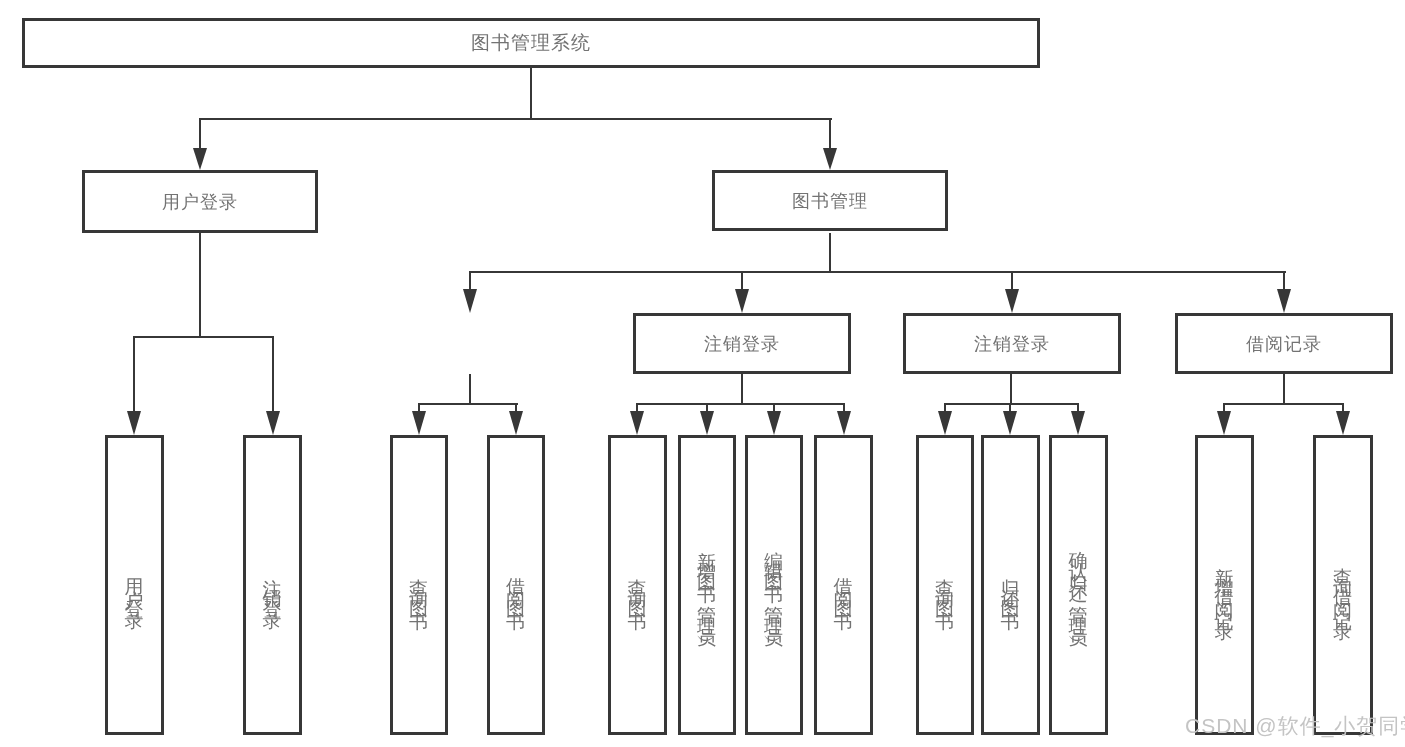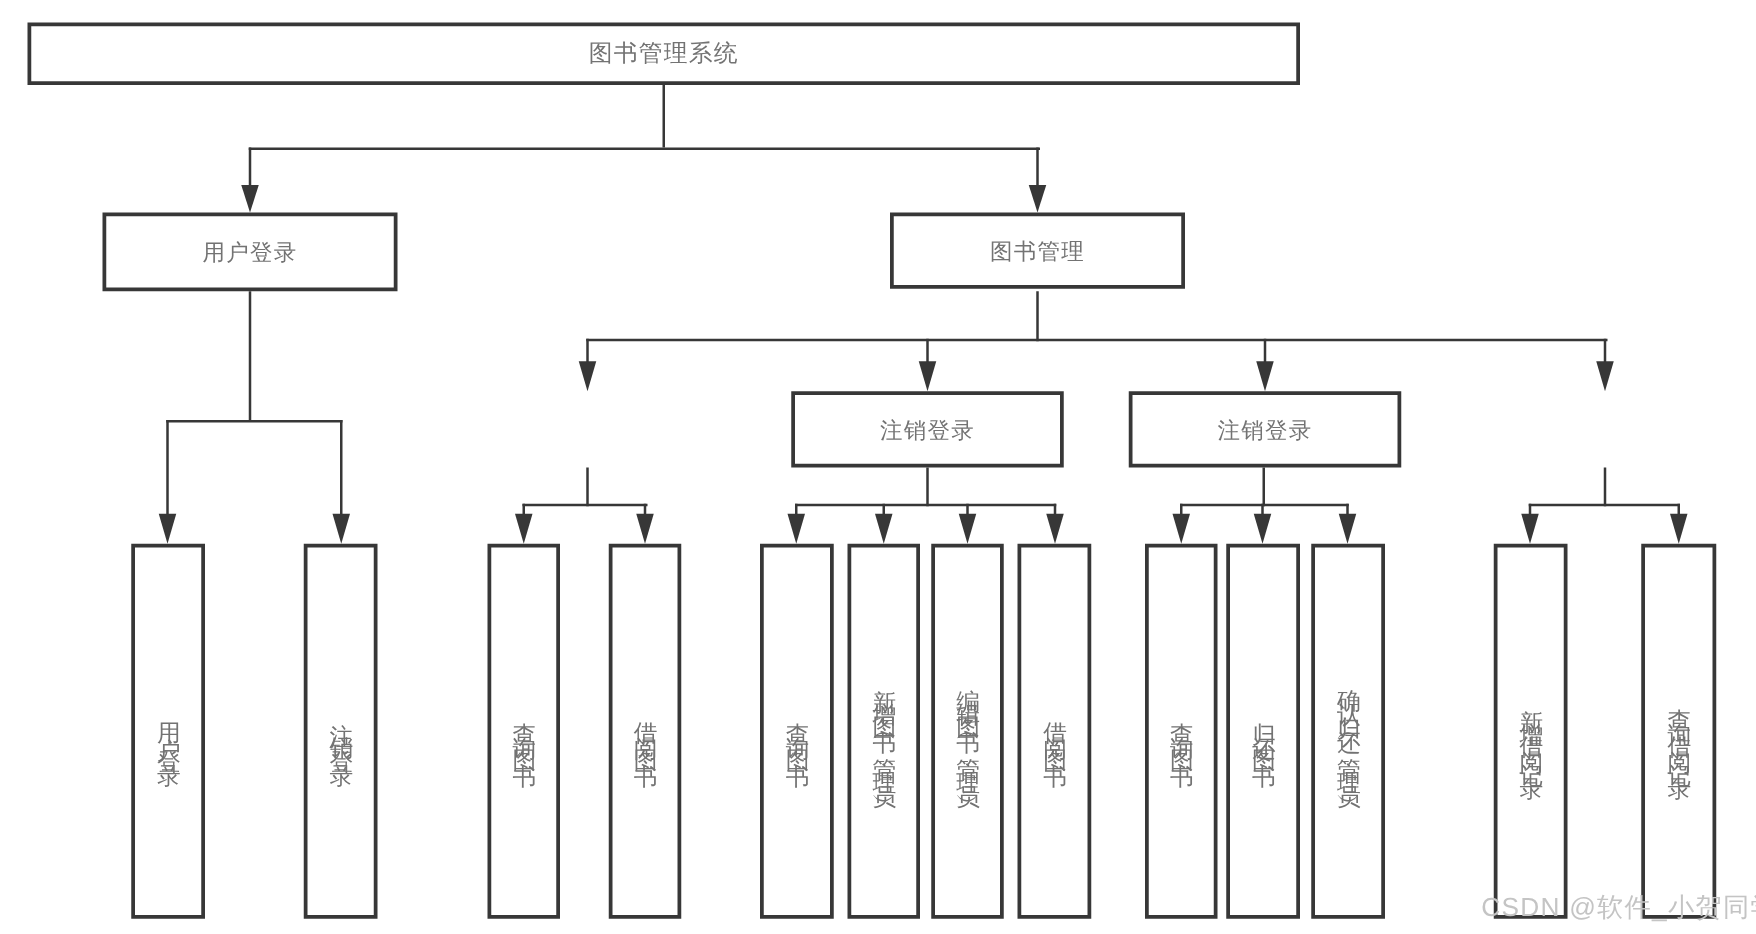--- a/index.html
+++ b/index.html
@@ -51,20 +51,23 @@
   </div>
   <div class="box" style="left:712px;top:170px;width:236px;height:61px">
     <span>图书管理</span>
   </div>
 
   <div class="box" style="left:633px;top:313px;width:218px;height:61px">
     <span>注销登录</span>
   </div>
   <div class="box" style="left:903px;top:313px;width:218px;height:61px">
     <span>注销登录</span>
+  </div>
+  <div class="box" style="left:1175px;top:313px;width:218px;height:61px">
+    <span>借阅记录</span>
   </div>
 
   <div class="box" style="left:105px;top:435px;width:59px;height:300px">
     <span class="vtext">用户登录</span>
   </div>
   <div class="box" style="left:243px;top:435px;width:59px;height:300px">
     <span class="vtext">注销登录</span>
   </div>
 
   <div class="box" style="left:390px;top:435px;width:58px;height:300px">

